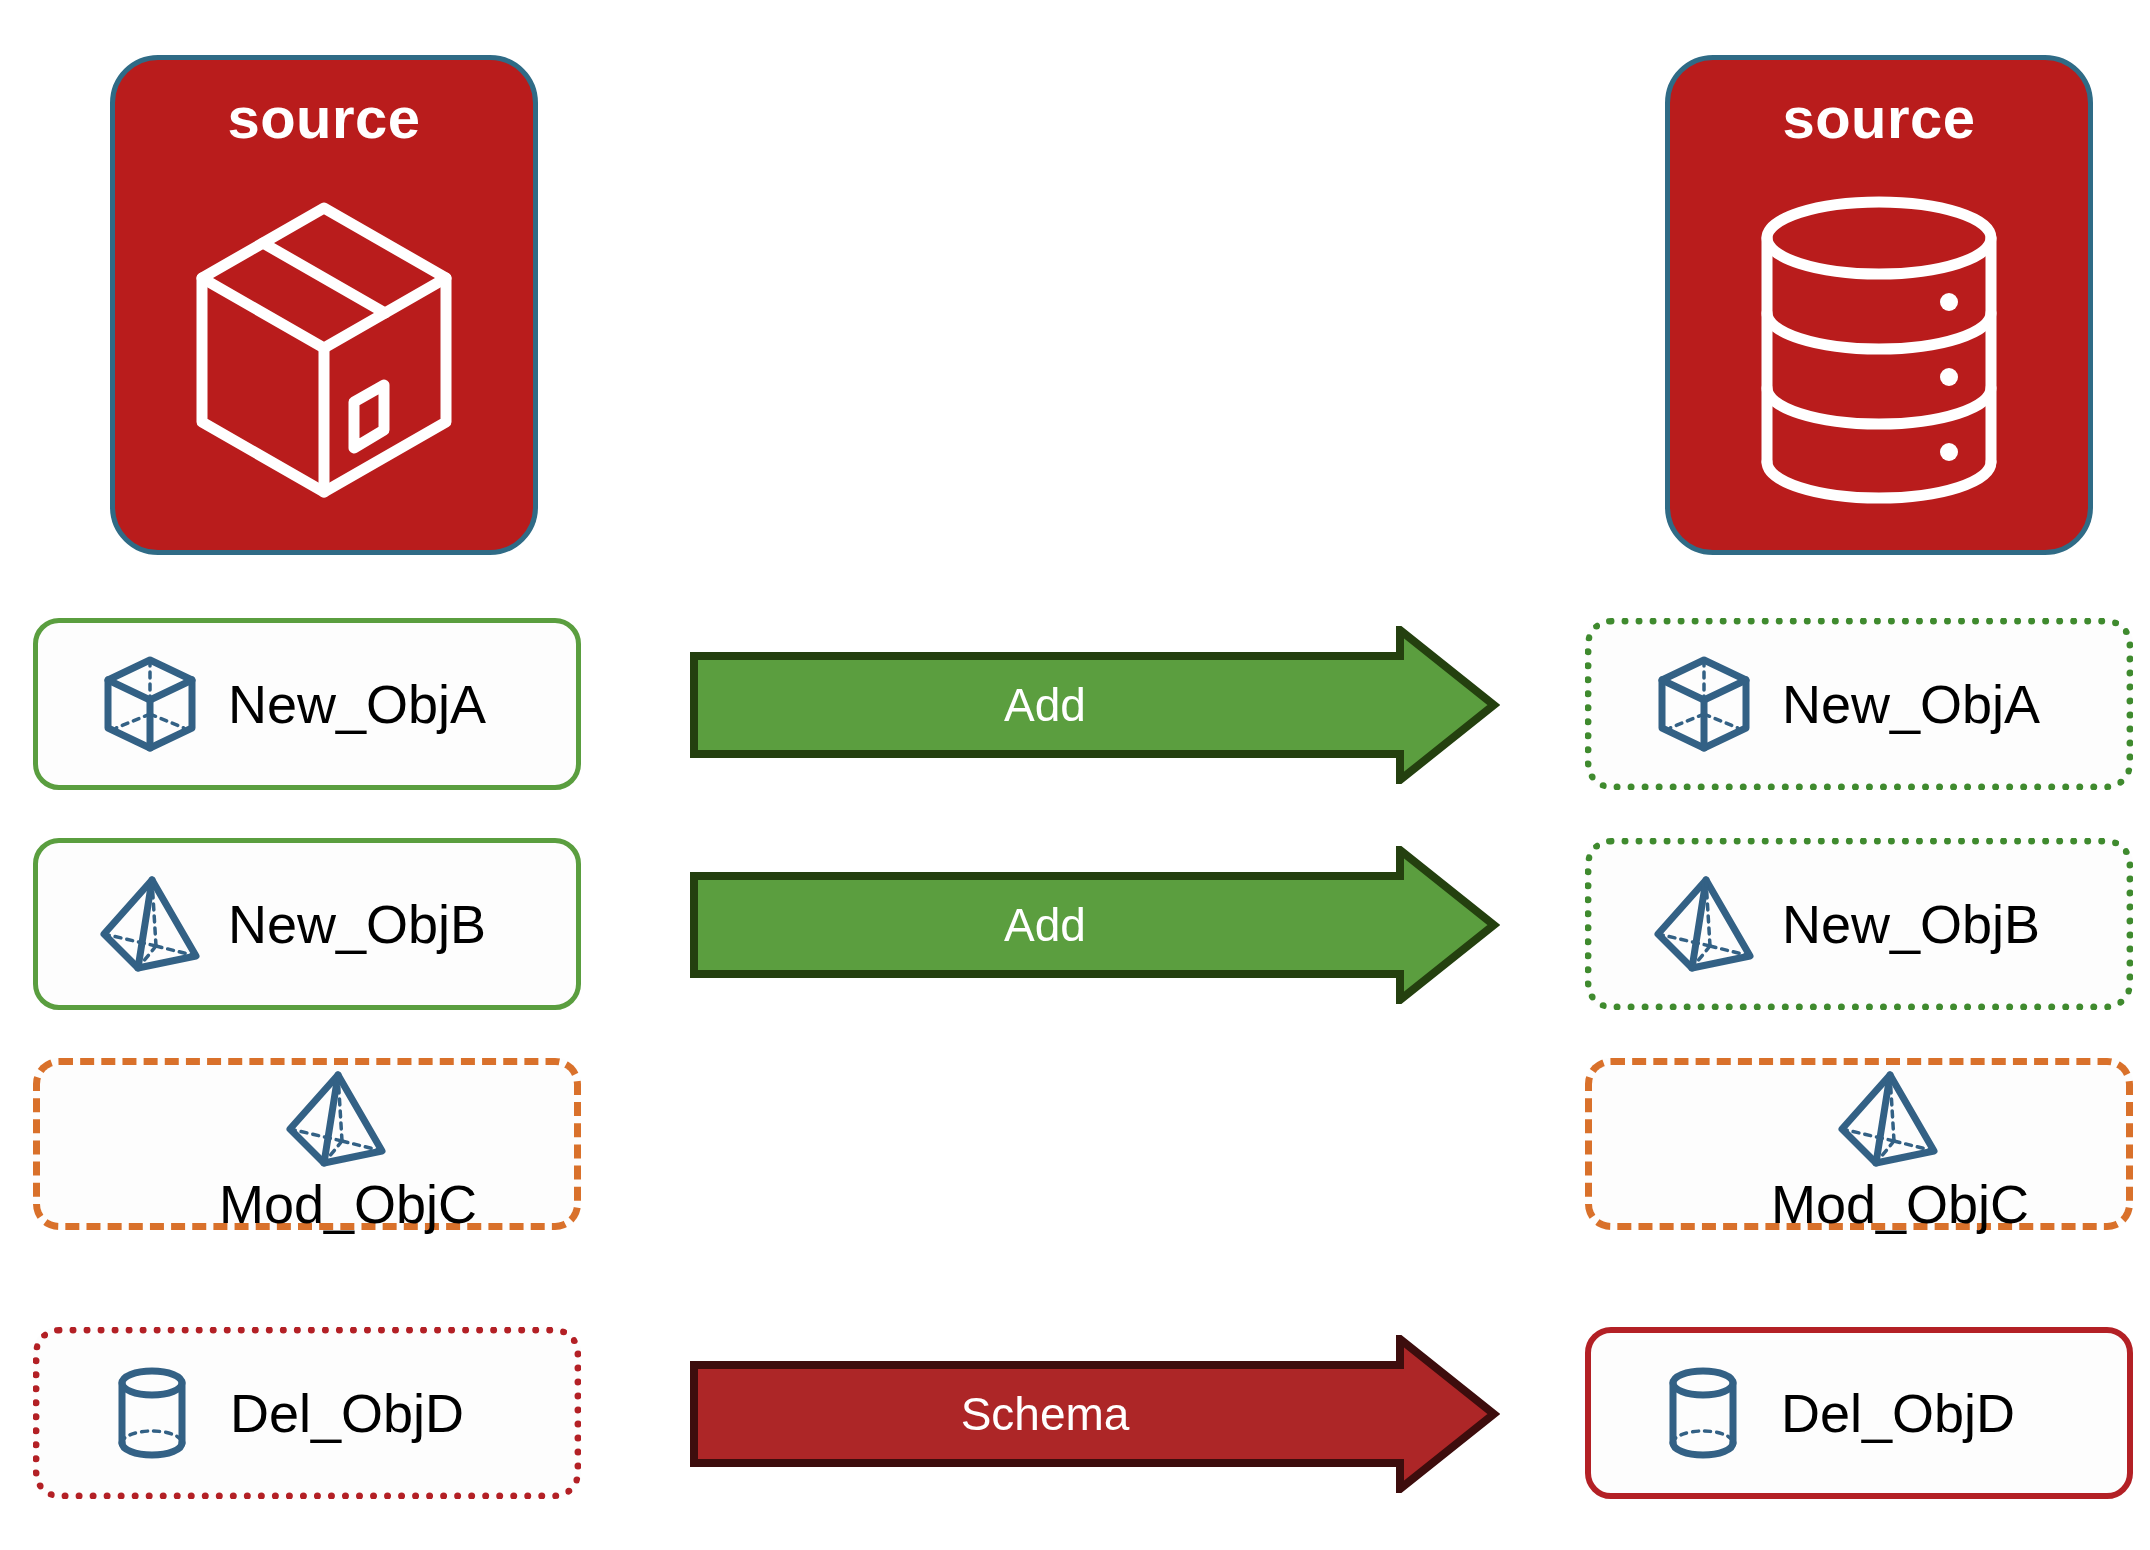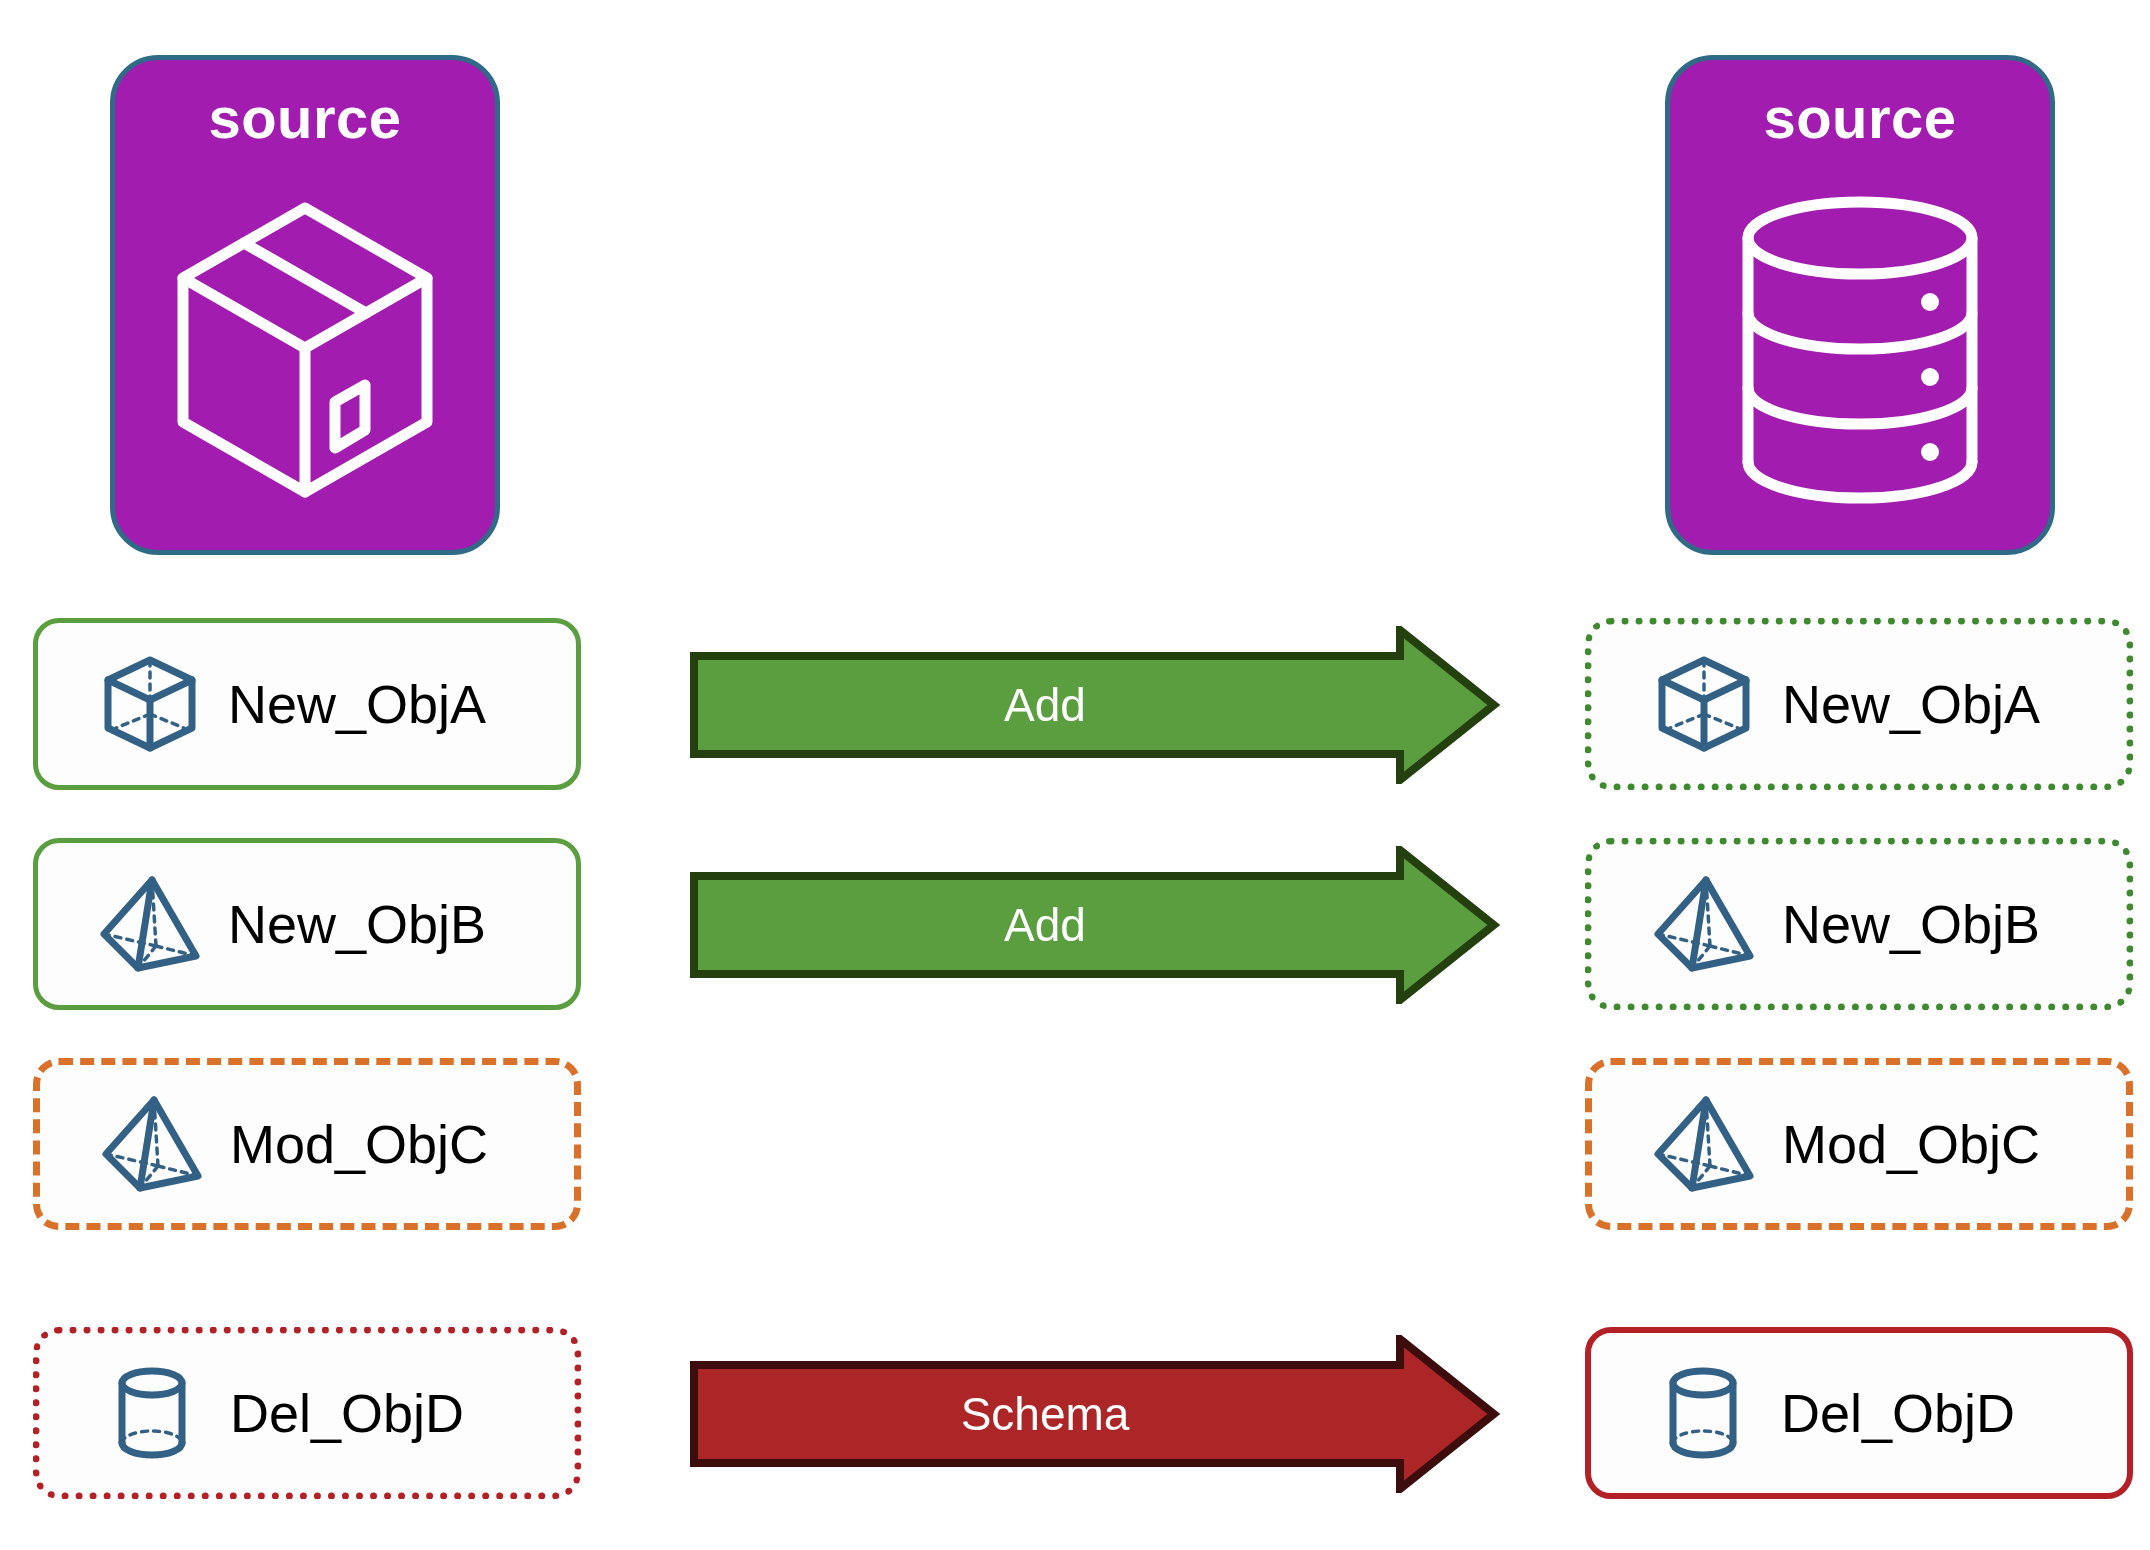--- a/index.html
+++ b/index.html
@@ -12,23 +12,23 @@
     width: 2150px;
     height: 1550px;
     background: #ffffff;
     font-family: "Liberation Sans", sans-serif;
     overflow: hidden;
   }
 
   
   .endpoint {
     position: absolute;
-    width: 390px;
+    width: 428px;
     height: 500px;
-    background: #a21caf;
+    background: #b91c1c;
     border: 5px solid #2f6b86;
     border-radius: 48px;
     box-sizing: border-box;
     display: flex;
     flex-direction: column;
     align-items: center;
   }
   .endpoint-title {
     margin-top: 26px;
     color: #ffffff;
@@ -106,21 +106,21 @@
   .obj-label {
     margin-left: 24px;
     font-size: 54px;
     color: #000000;
     white-space: nowrap;
   }
 
   
   .bd-solid-green  { border: 5px solid #5a9e3f; }
   .bd-dotted-green { border: 7px dotted #3f8a2e; }
-  .bd-dashed-orange{ border: 7px dashed #d9712b; }
+  .bd-dashed-orange{ border: 7px dashed #d9712b; flex-direction: column; }
   .bd-dotted-red   { border: 7px dotted #b32025; }
   .bd-solid-red    { border: 6px solid #b32025; }
 
   
   .act-arrow {
     position: absolute;
     top: 8px;
     left: 690px;
     width: 810px;
     height: 158px;

